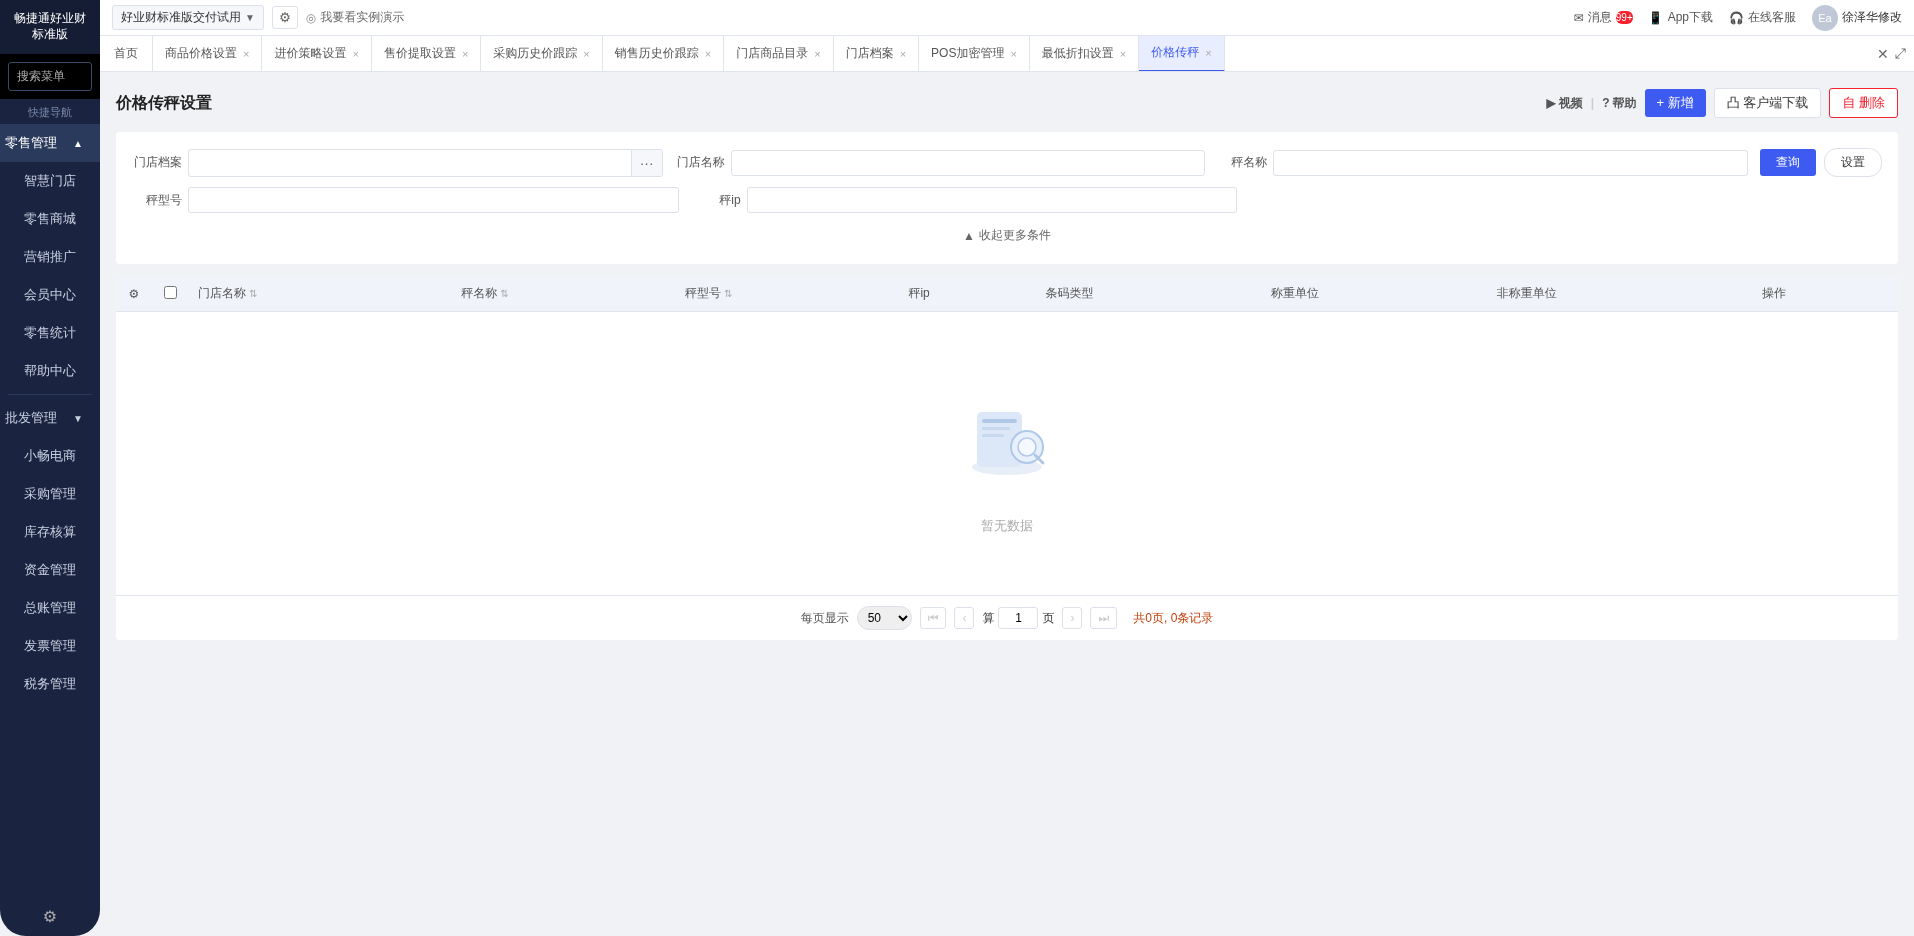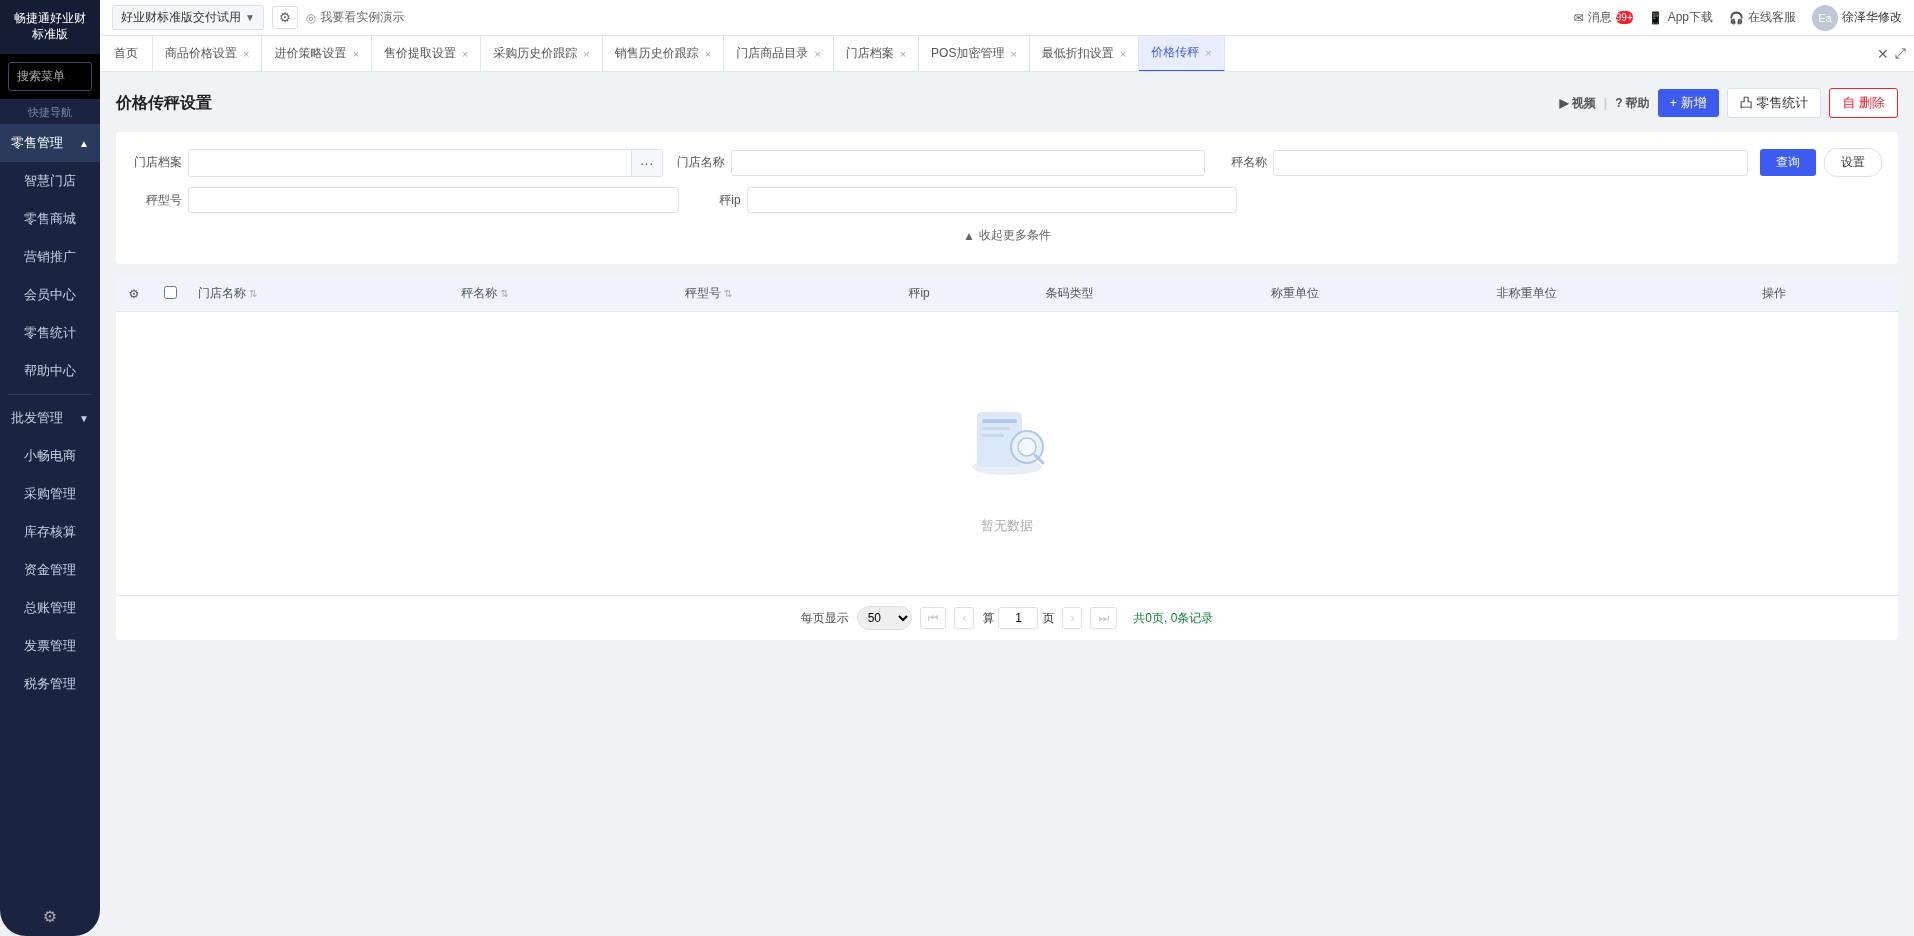--- a/index.html
+++ b/index.html
@@ -6,21 +6,21 @@
     body { font-family: "Microsoft YaHei", "PingFang SC", sans-serif; font-size: 13px; background: #f0f2f5; color: #333; display: flex; height: 936px; overflow: hidden; }
 
     
     .sidebar { width: 100px; background: #1a2340; color: #fff; display: flex; flex-direction: column; flex-shrink: 0; height: 100%; border-radius: 26px; }
     .sidebar-logo { padding: 10px 8px; background: #141d33; display: flex; flex-direction: column; align-items: center; justify-content: center; height: 54px; }
     .sidebar-logo-text { font-size: 12px; color: #fff; line-height: 1.3; text-align: center; }
     .sidebar-search { padding: 8px; background: #000000; }
     .sidebar-search-btn { width: 100%; background: transparent; border: 1px solid #3a4a6a; color: #aaa; padding: 5px 8px; border-radius: 3px; cursor: pointer; font-size: 12px; text-align: left; }
     .sidebar-nav-item { padding: 10px 5px; text-align: center; cursor: pointer; font-size: 13px; color: #c8d0e0; transition: background 0.2s; }
     .sidebar-nav-item.active { color: #fff; background: #2a3a5c; }
-    .sidebar-nav-item.has-arrow { display: flex; align-items: center; justify-content: center; gap: 16px; }
+    .sidebar-nav-item.has-arrow { display: flex; align-items: center; gap: 16px; }
     .sidebar-divider { border: none; border-top: 1px solid #2a3a5c; margin: 4px 8px; }
     .sidebar-bottom { margin-top: auto; padding: 10px; display: flex; justify-content: center; }
     .gear-btn { background: transparent; border: none; color: #aaa; cursor: pointer; font-size: 16px; }
 
     
     .main { flex: 1; display: flex; flex-direction: column; overflow: hidden; }
 
     
     .topbar { height: 36px; background: #fff; border-bottom: 1px solid #e0e4ed; display: flex; align-items: center; padding: 0 12px; gap: 8px; flex-shrink: 0; }
     .topbar-version-select { display: flex; align-items: center; gap: 4px; background: #f5f7fa; border: 1px solid #dce0eb; border-radius: 3px; padding: 3px 8px; cursor: pointer; font-size: 12px; color: #333; }
@@ -81,21 +81,21 @@
     .empty-text { font-size: 13px; color: #aaa; }
 
     
     .pagination { display: flex; align-items: center; justify-content: center; padding: 10px 16px; background: #fff; border-top: 1px solid #e0e4ed; gap: 8px; font-size: 12px; }
     .page-size-label { color: #555; }
     .page-size-select { border: 1px solid #dce0eb; border-radius: 12px; padding: 3px 6px; font-size: 12px; outline: none; }
     .page-nav-btn { background: transparent; border: 1px solid #dce0eb; border-radius: 3px; padding: 3px 7px; cursor: pointer; color: #555; font-size: 12px; }
     .page-nav-btn:disabled { color: #ccc; cursor: not-allowed; }
     .page-input-wrap { display: flex; align-items: center; gap: 4px; }
     .page-input { border: 1px solid #dce0eb; border-radius: 3px; padding: 3px 6px; width: 40px; text-align: center; font-size: 12px; outline: none; }
-    .page-total { color: #15803d; margin-left: 8px; }
+    .page-total { color: #c2410c; margin-left: 8px; }
 
     
     .actions-wrap { display: flex; align-items: center; gap: 8px; }
     .search-btn { background: #3d5af1; color: #fff; border: none; border-radius: 3px; padding: 5px 16px; cursor: pointer; font-size: 12px; }
     .set-btn { background: #fff; color: #333; border: 1px solid #dce0eb; border-radius: 13px; padding: 5px 16px; cursor: pointer; font-size: 12px; }
   </style>
 </head>
 <body>
 
 <div class="sidebar">
@@ -256,21 +256,21 @@
         <span class="title-action-link">
           <span>▶</span>
           <span>视频</span>
         </span>
         <span class="title-divider">|</span>
         <span class="title-action-link">
           <span>?</span>
           <span>帮助</span>
         </span>
         <button class="btn-add">+ 新增</button>
-        <button class="btn-download">凸 零售统计</button>
+        <button class="btn-download">凸 客户端下载</button>
         <button class="btn-delete">自 删除</button>
       </div>
     </div>
 
     <div class="search-card">
       <div class="search-row">
         <div class="search-field">
           <span class="search-label">门店档案</span>
           <div class="search-input-with-dots">
             <input type="text" class="search-input" style="border: none; flex: 1 1 0%;" placeholder="">

